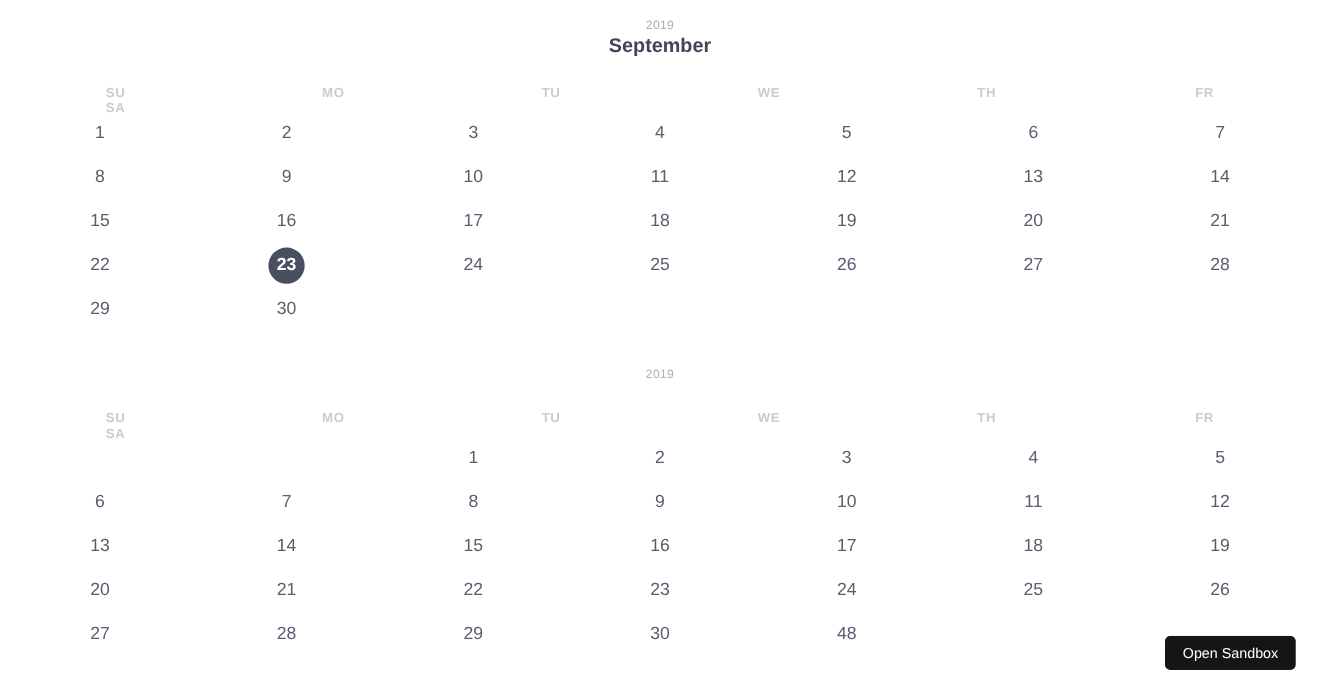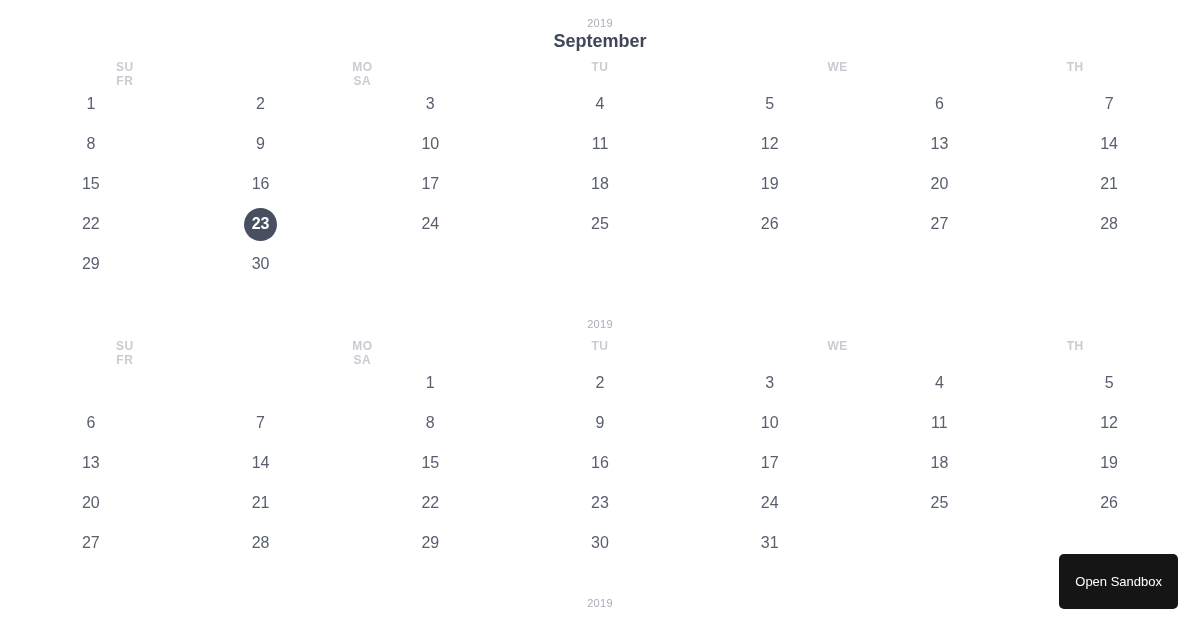--- a/index.html
+++ b/index.html
@@ -41,22 +41,22 @@
   }
   .month-name {
     text-align: center;
     font-size: 18px;
     line-height: 22px;
     font-weight: bold;
     color: var(--month-text);
   }
   .weekdays {
     display: grid;
-    grid-template-columns: repeat(5, 1fr);
-    margin-top: 8px;
+    grid-template-columns: repeat(6, 1fr);
+    margin-top: 25px;
     height: 24px;
     align-items: center;
   }
   .weekday {
     text-align: center;
     font-size: 12px;
     font-weight: bold;
     letter-spacing: 0.5px;
     color: var(--weekday-text);
   }
@@ -86,21 +86,21 @@
     font-weight: bold;
   }
   .sandbox-btn {
     position: fixed;
     right: 22px;
     bottom: 21px;
     background: var(--button-bg);
     color: var(--button-text);
     border: none;
     border-radius: 5px;
-    padding: 20px 16px;
+    padding: 8px 16px;
     font-size: 13px;
     font-family: "Liberation Sans", sans-serif;
     cursor: pointer;
   }
 </style>
 </head>
 <body>
 
 <div class="calendar">
   <section class="month">
@@ -345,21 +345,21 @@
           <div class="day">
             <span class="num">28</span>
           </div>
           <div class="day">
             <span class="num">29</span>
           </div>
           <div class="day">
             <span class="num">30</span>
           </div>
           <div class="day">
-            <span class="num">31</span>
+            <span class="num">48</span>
           </div>
           <div class="day">
             <span class="num"></span>
           </div>
           <div class="day">
             <span class="num"></span>
           </div>
         </div>
       </div>
   </section>

